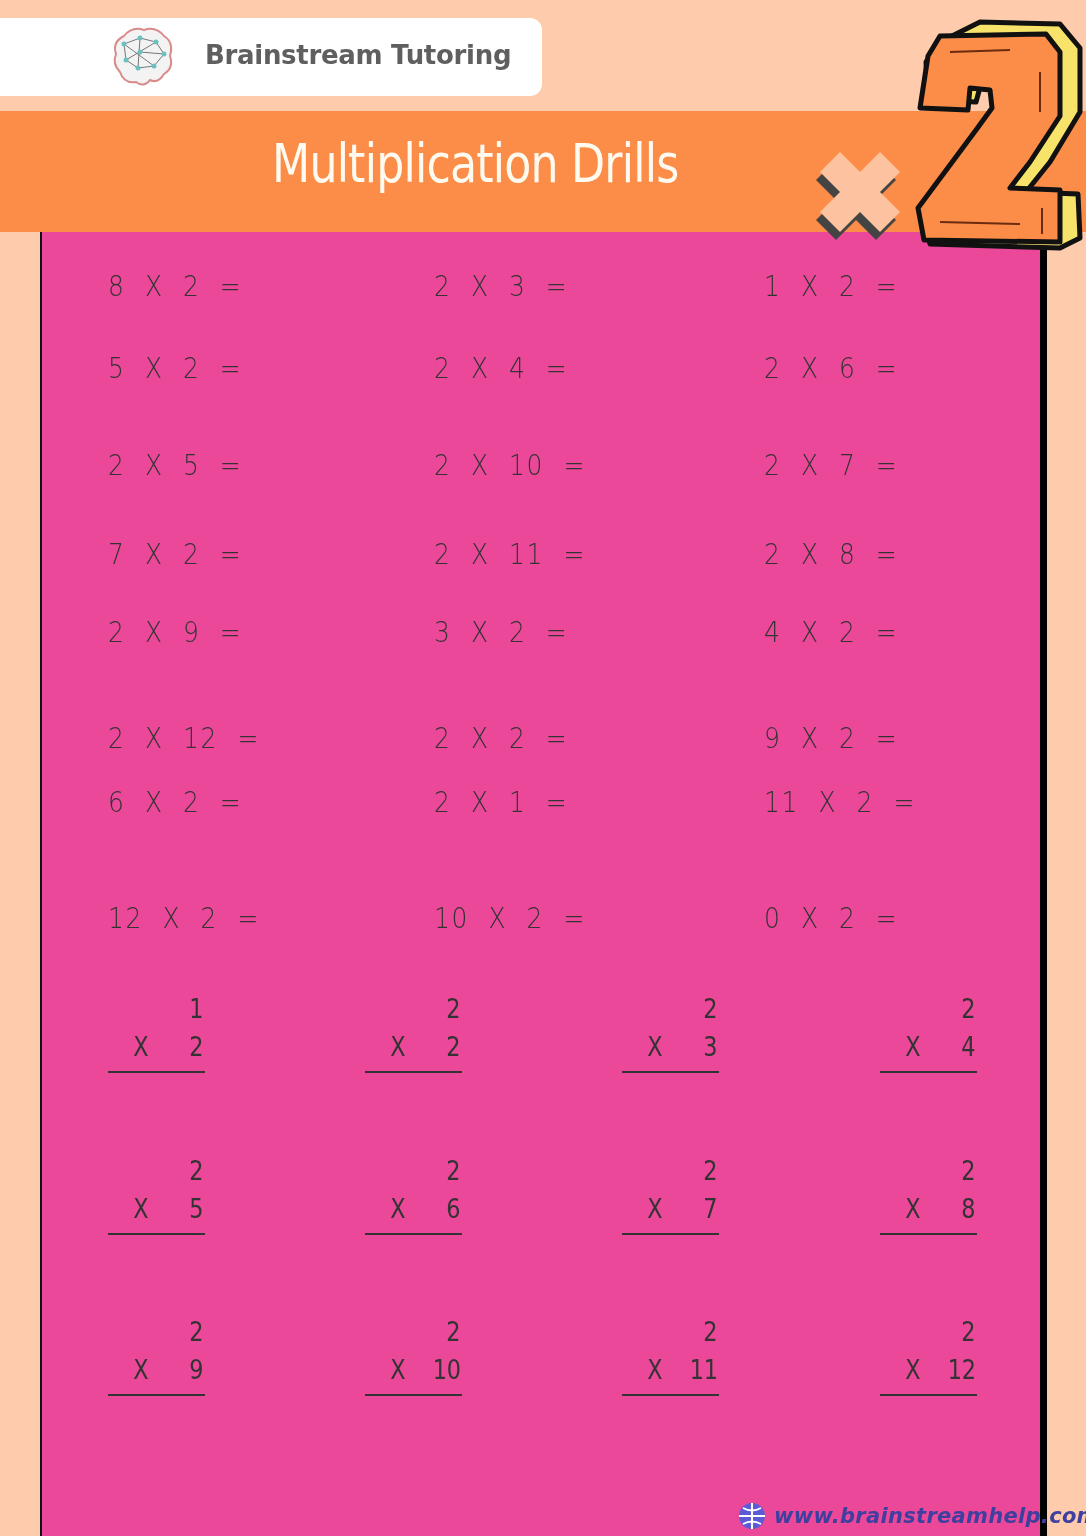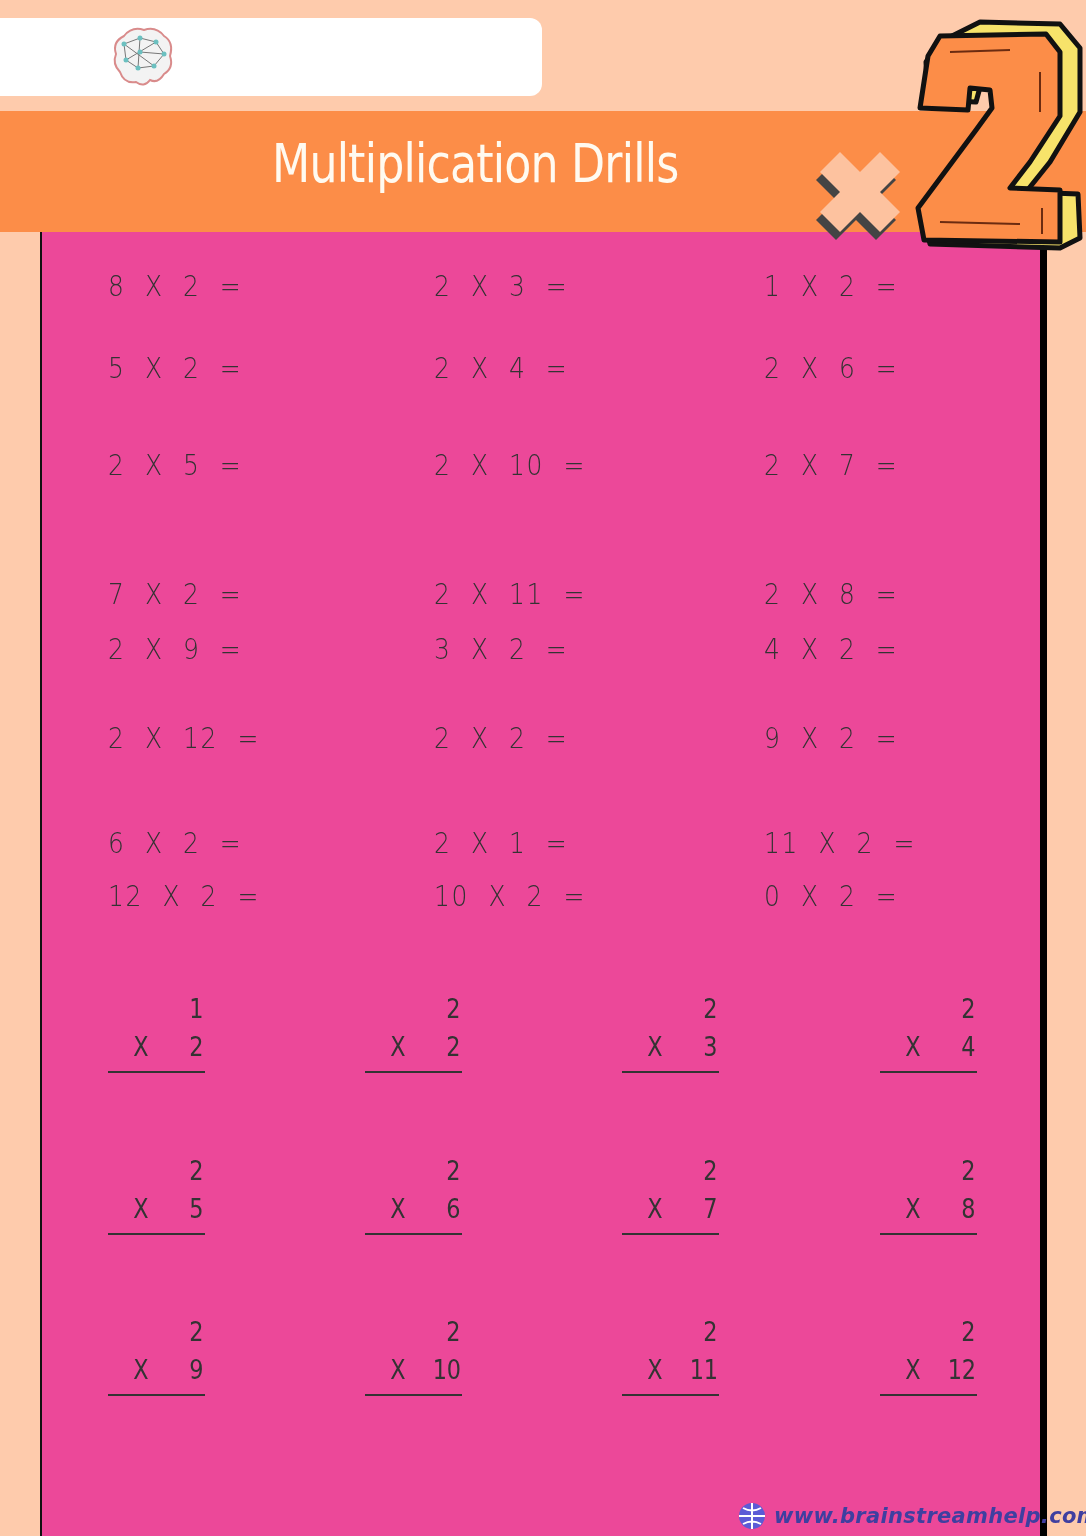--- a/index.html
+++ b/index.html
@@ -84,20 +84,21 @@
       <circle cx="14" cy="20" r="2.5"></circle>
         <circle cx="30" cy="14" r="2.5"></circle>
         <circle cx="46" cy="18" r="2.5"></circle>
       <circle cx="54" cy="30" r="2.5"></circle>
         <circle cx="44" cy="42" r="2.5"></circle>
         <circle cx="28" cy="44" r="2.5"></circle>
       <circle cx="16" cy="36" r="2.5"></circle>
         <circle cx="30" cy="28" r="2.5"></circle>
     </g>
   </svg>
+  <span class="brand-name">Brainstream Tutoring</span>
 </div>
 
 <div class="title-band"></div>
 <div class="title-text">Multiplication Drills</div>
 
 <div class="sheet">
   <div id="h-problems">
       <div class="h-row" style="top: 37px;">
         <span class="h-cell" style="left: 66px;">8  X  2  =</span>
         <span class="h-cell" style="left: 392px;">2  X  3  =</span>
@@ -106,41 +107,41 @@
       <div class="h-row" style="top: 119px;">
         <span class="h-cell" style="left: 66px;">5  X  2  =</span>
         <span class="h-cell" style="left: 392px;">2  X  4  =</span>
         <span class="h-cell" style="left: 722px;">2  X  6  =</span>
       </div>
       <div class="h-row" style="top: 215.6px;">
         <span class="h-cell" style="left: 66px;">2  X  5  =</span>
         <span class="h-cell" style="left: 392px;">2  X  10  =</span>
         <span class="h-cell" style="left: 722px;">2  X  7  =</span>
       </div>
-      <div class="h-row" style="top: 304.9px; margin-top: 40px;">
+      <div class="h-row" style="top: 304.9px;">
         <span class="h-cell" style="left: 66px;">7  X  2  =</span>
         <span class="h-cell" style="left: 392px;">2  X  11  =</span>
         <span class="h-cell" style="left: 722px;">2  X  8  =</span>
       </div>
-      <div class="h-row" style="top: 400px;">
+      <div class="h-row" style="top: 383px;">
         <span class="h-cell" style="left: 66px;">2  X  9  =</span>
         <span class="h-cell" style="left: 392px;">3  X  2  =</span>
         <span class="h-cell" style="left: 722px;">4  X  2  =</span>
       </div>
       <div class="h-row" style="top: 489px;">
         <span class="h-cell" style="left: 66px;">2  X  12  =</span>
         <span class="h-cell" style="left: 392px;">2  X  2  =</span>
         <span class="h-cell" style="left: 722px;">9  X  2  =</span>
       </div>
-      <div class="h-row" style="top: 594px;">
+      <div class="h-row" style="top: 553px;">
         <span class="h-cell" style="left: 66px;">6  X  2  =</span>
         <span class="h-cell" style="left: 392px;">2  X  1  =</span>
         <span class="h-cell" style="left: 722px;">11  X  2  =</span>
       </div>
-      <div class="h-row" style="top: 647px;">
+      <div class="h-row" style="top: 669px;">
         <span class="h-cell" style="left: 66px;">12  X  2  =</span>
         <span class="h-cell" style="left: 392px;">10  X  2  =</span>
         <span class="h-cell" style="left: 722px;">0  X  2  =</span>
       </div>
     </div>
   <div id="v-problems">
       <div class="v-prob" style="left: 66px; top: 762px;">
         <span class="v-top">1</span>
         <span class="v-x">X</span>
         <span class="v-bot">2</span>

